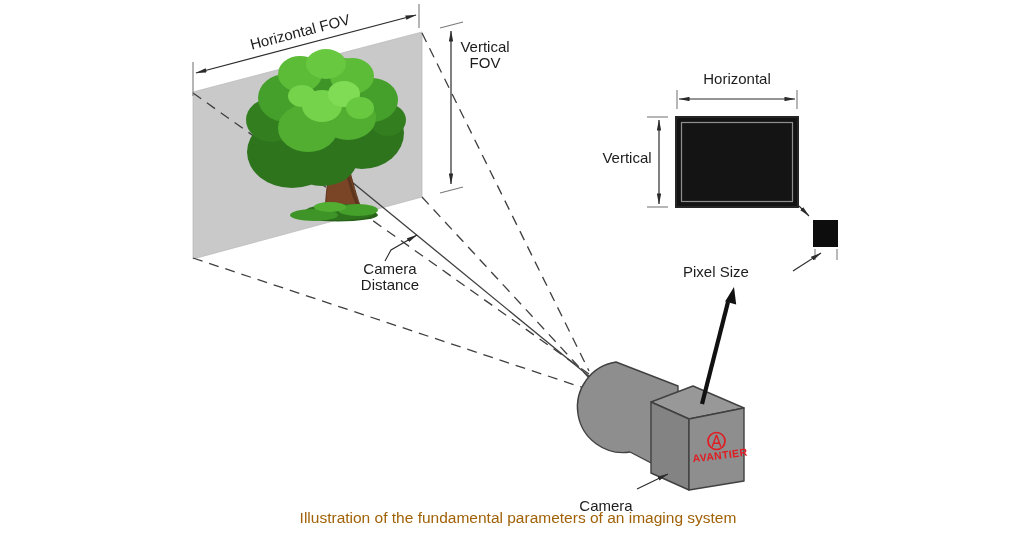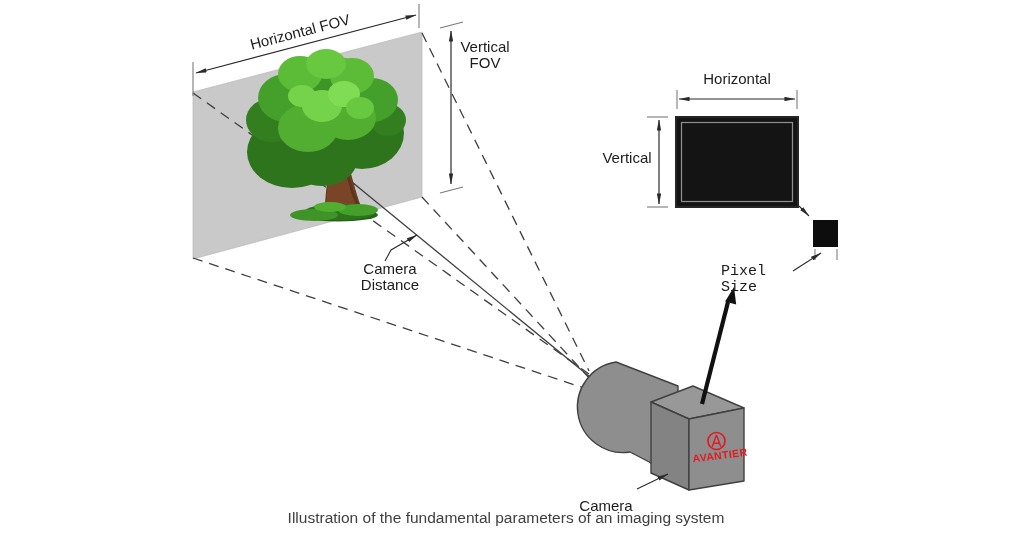--- a/index.html
+++ b/index.html
@@ -9,27 +9,27 @@
   }
   .stage svg{position:absolute;left:0;top:0;}
   .lbl{position:absolute;font-size:15px;line-height:16px;color:#1c1c1c;}
   .center{text-align:center;}
   .lbl span{display:block;}
   .horizontal-fov{left:229px;top:24px;width:142px;transform:rotate(-14.6deg);transform-origin:center;}
   .vertical-fov{left:452px;top:39px;width:66px;}
   .working-distance{left:350px;top:261px;width:80px;}
   .sensor-horizontal{left:687px;top:71px;width:100px;}
   .sensor-vertical{left:598px;top:150px;width:58px;}
-  .pixel-size{left:721px;top:264px;width:80px;font-family:Liberation Mono, monospace;}
+  .pixel-size{left:683px;top:264px;width:80px;}
   .camera-lbl{left:574px;top:478px;width:64px;margin-top:20px;}
   .brand-text{
     left:688px;top:450px;width:64px;font-size:10.5px;line-height:11px;font-weight:bold;
     color:#e01b22;letter-spacing:0.4px;transform:rotate(-7deg);text-align:center;
   }
-  .caption{left:136px;top:510px;width:740px;font-size:15.5px;color:#404040;}
+  .caption{left:148px;top:510px;width:740px;font-size:15.5px;color:#a16207;}
 </style>
 </head>
 <body>
 
 <div class="stage">
 
   <svg width="1024" height="536" viewBox="0 0 1024 536">
     <defs>
       <marker id="arr" viewBox="0 0 10 4" refX="9.6" refY="2" markerWidth="11" markerHeight="4.4" markerUnits="userSpaceOnUse" orient="auto-start-reverse">
         <path d="M0,0 L10,2 L0,4 Z" fill="#2b2b2b"></path>

